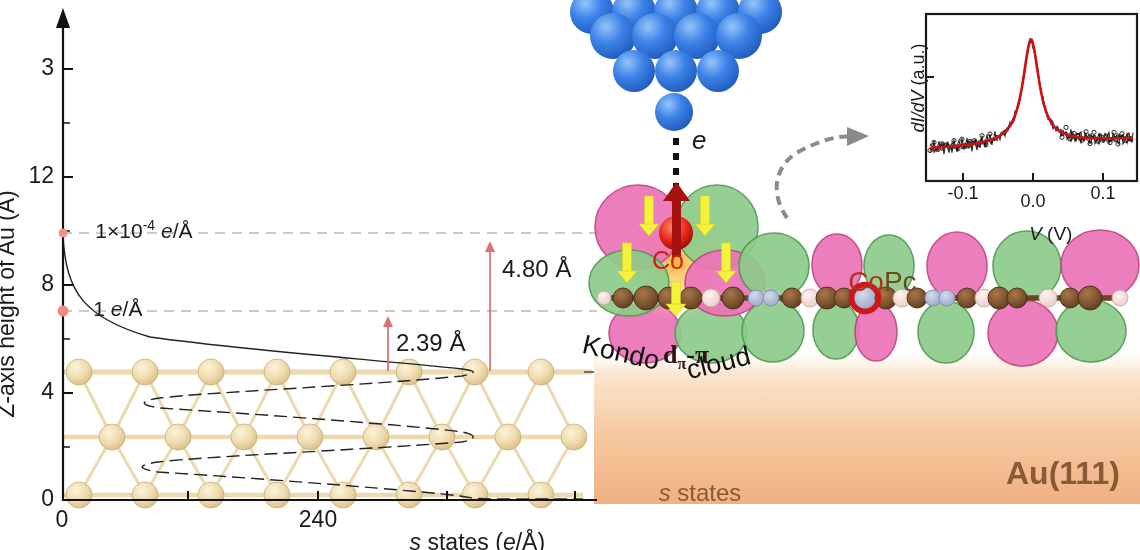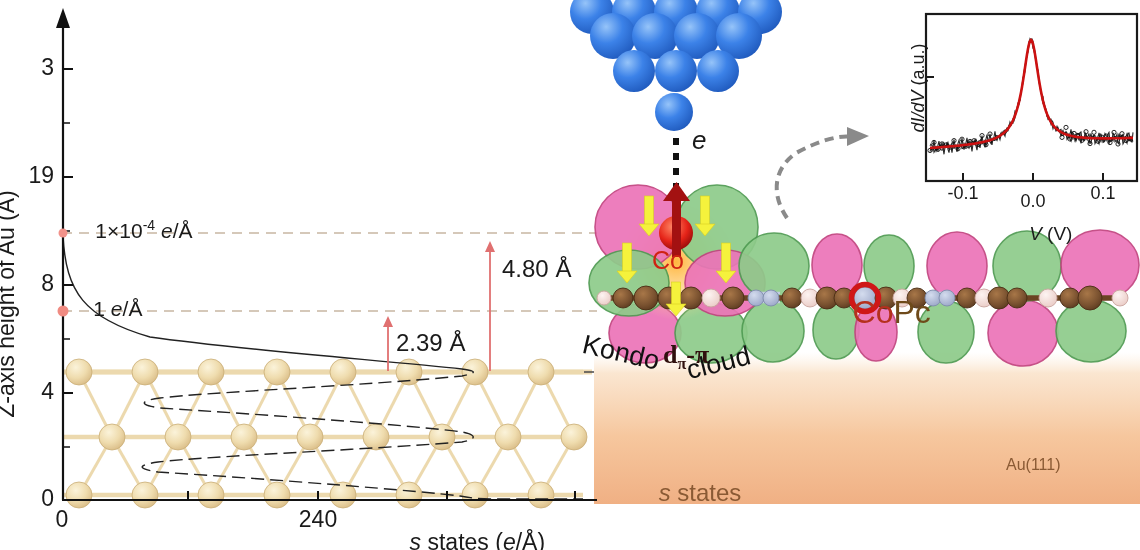--- a/index.html
+++ b/index.html
@@ -320,21 +320,21 @@
         <line x1="1033" y1="180" x2="1033" y2="173" stroke="#1a1a1a" stroke-width="2"></line>
         <line x1="1103" y1="180" x2="1103" y2="173" stroke="#1a1a1a" stroke-width="2"></line>
         <line x1="927" y1="77" x2="934" y2="77" stroke="#1a1a1a" stroke-width="2"></line>
       </g>
     </g>
   </svg>
 
   <div class="lbl rot90" style="left:-207px;top:291px;width:430px;height:26px;font-size:23px;">Z-axis height of Au (Å)</div>
 
   <div class="lbl ytick" style="left:16px;top:56px;">3</div>
-  <div class="lbl ytick" style="left:16px;top:164px;">19</div>
+  <div class="lbl ytick" style="left:16px;top:164px;">12</div>
   <div class="lbl ytick" style="left:16px;top:272px;">8</div>
   <div class="lbl ytick" style="left:16px;top:380px;">4</div>
   <div class="lbl ytick" style="left:16px;top:487px;">0</div>
 
   <div class="lbl ann" style="left:72px;top:197px;">
     <span>1×10</span><sup style="font-size:14px;">-4</sup><span class="it"> e</span><span>/Å</span>
   </div>
   <div class="lbl ann" style="left:70px;top:277px;text-align:center;">
     <span>1 </span><span class="it">e</span><span>/Å</span>
   </div>
@@ -345,35 +345,35 @@
   <div class="lbl xtick" style="left:50px;top:508px;width:24px;">0</div>
   <div class="lbl xtick" style="left:288px;top:508px;width:60px;">240</div>
   <div class="lbl" style="left:384px;top:508px;font-size:23px;">
     <span class="it">s</span><span> states (</span><span class="it">e</span><span>/Å)</span>
   </div>
 
   <div class="lbl it" style="left:692px;top:127px;font-size:26px;">e</div>
 
   <div class="lbl" style="left:652px;top:248px;font-size:25px;color:#cf2312;">Co</div>
 
-  <div class="lbl" style="left:817px;top:264px;font-size:32px;">
+  <div class="lbl" style="left:817px;top:240px;font-size:28px;">
     <span style="color:#b5301d;">Co</span><span style="color:#6e4a1a;">Pc</span>
   </div>
 
   <div class="lbl serif" style="left:637px;top:316px;font-size:26px;font-weight:bold;color:#30100e;">
     <span>d</span><sub style="font-size:16px;">π</sub><span>-</span><span>π</span>
   </div>
 
   <div class="lbl" style="left:586px;top:331px;font-size:27px;transform:rotate(13deg);transform-origin:left top;color:#111;">Kondo</div>
   <div class="lbl" style="left:684px;top:358px;font-size:27px;transform:rotate(-14deg);transform-origin:left top;color:#111;">cloud</div>
 
   <div class="lbl brown" style="left:632px;top:457px;font-size:24px;">
     <span class="it">s</span><span> states</span>
   </div>
-  <div class="lbl brown" style="left:1006px;top:457px;font-size:16px;">Au(111)</div>
+  <div class="lbl brown" style="left:1006px;top:457px;font-size:32px;font-weight:bold;">Au(111)</div>
 
   <div class="lbl rot90" style="left:826px;top:88px;width:150px;height:20px;font-size:18px;">
     <span class="it">dI/dV</span><span> (a.u.)</span>
   </div>
   <div class="lbl xtick" style="left:938px;top:184px;width:50px;font-size:18px;">-0.1</div>
   <div class="lbl xtick" style="left:1008px;top:192px;width:50px;font-size:18px;">0.0</div>
   <div class="lbl xtick" style="left:1078px;top:184px;width:50px;font-size:18px;">0.1</div>
   <div class="lbl" style="left:1008px;top:205px;font-size:19px;">
     <span class="it">V</span><span> (V)</span>
   </div>

